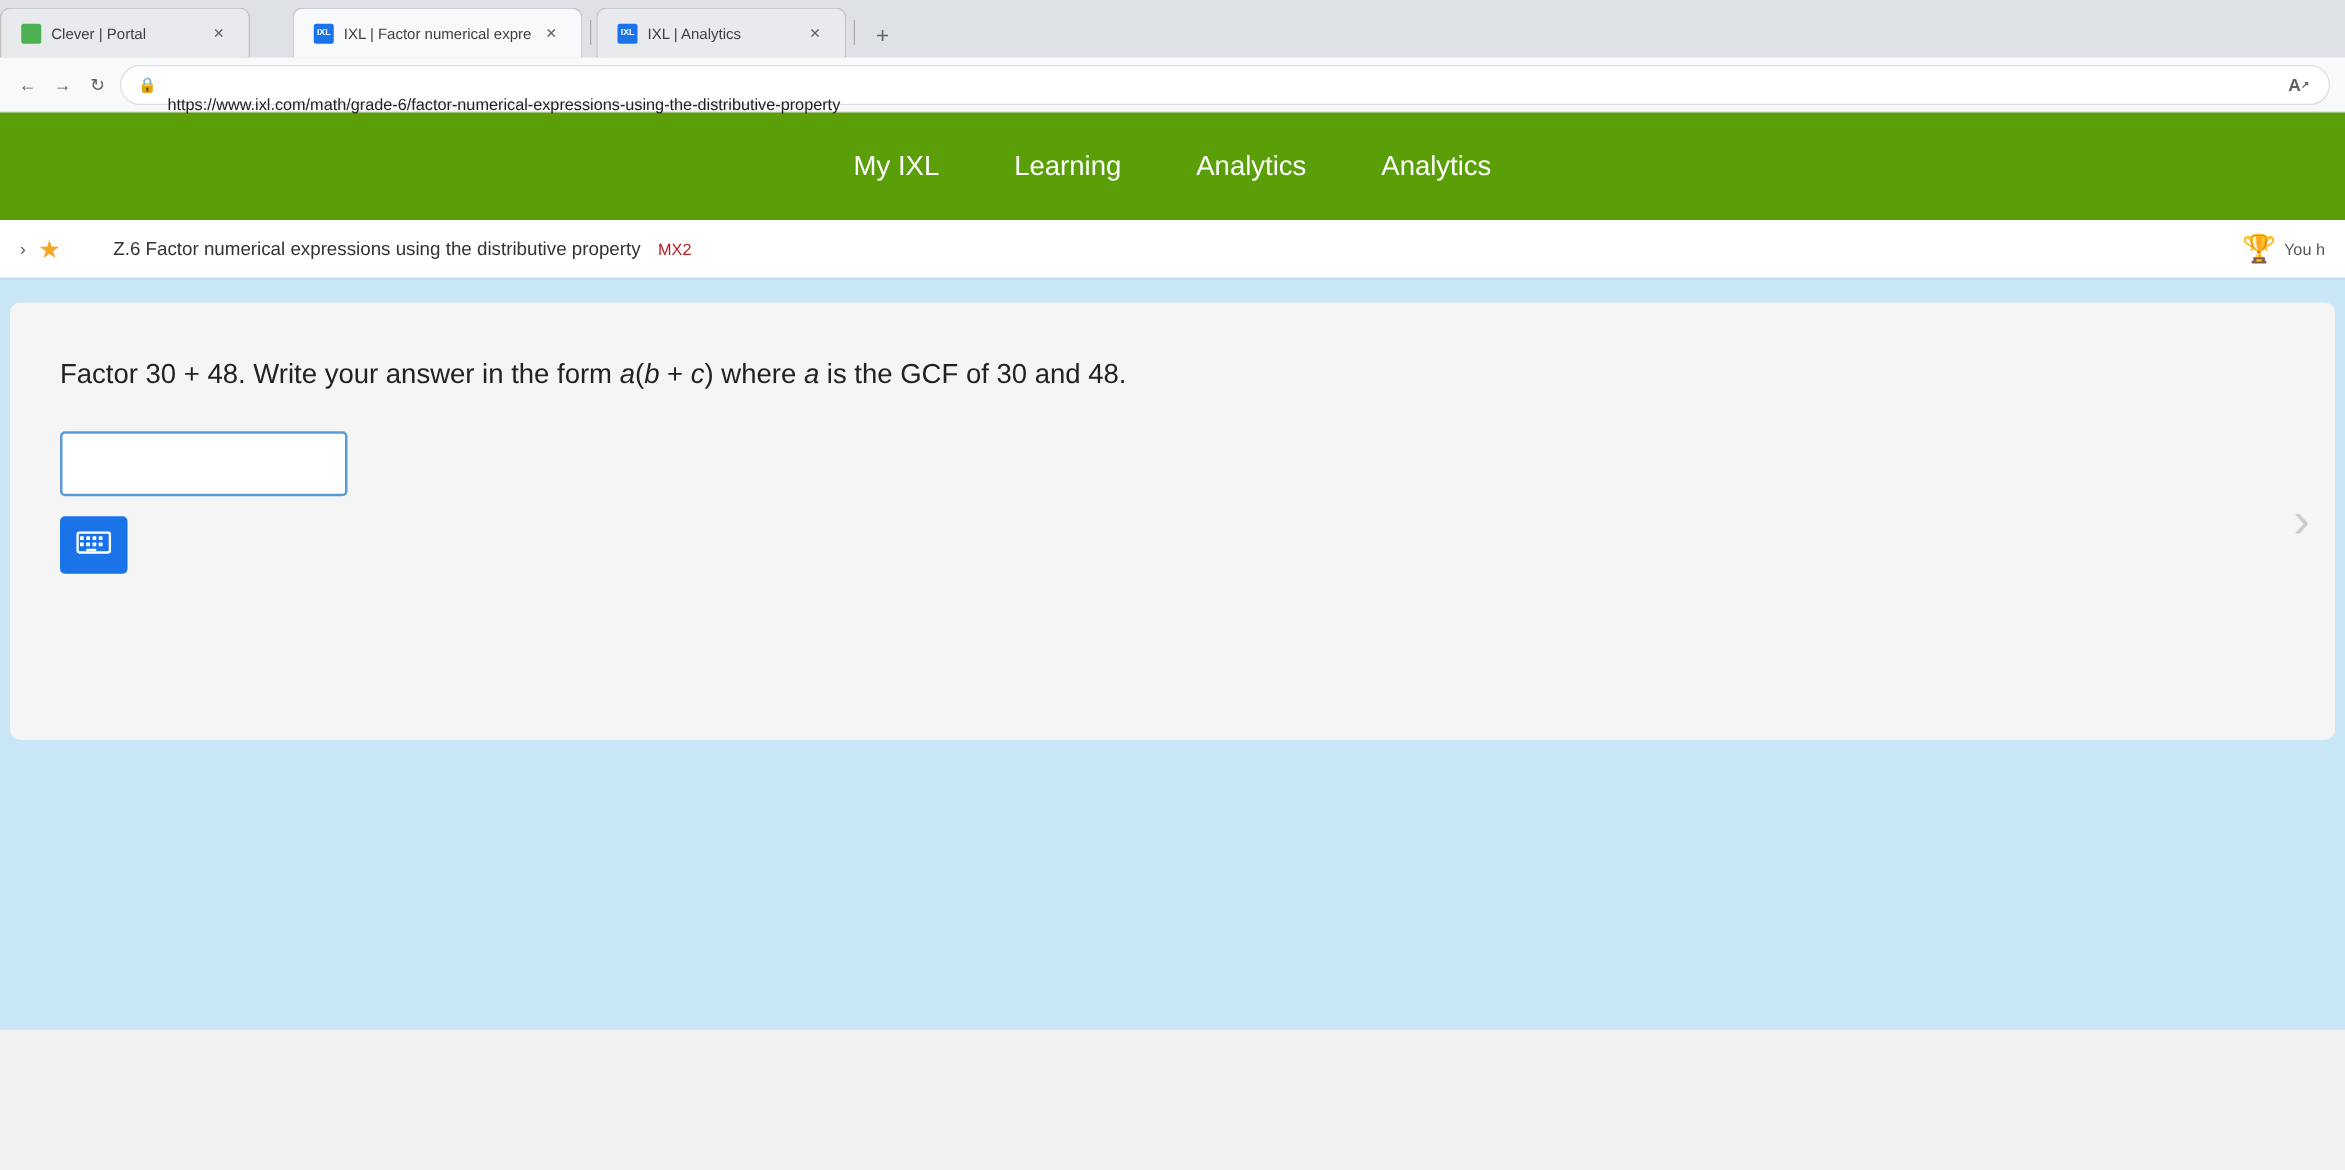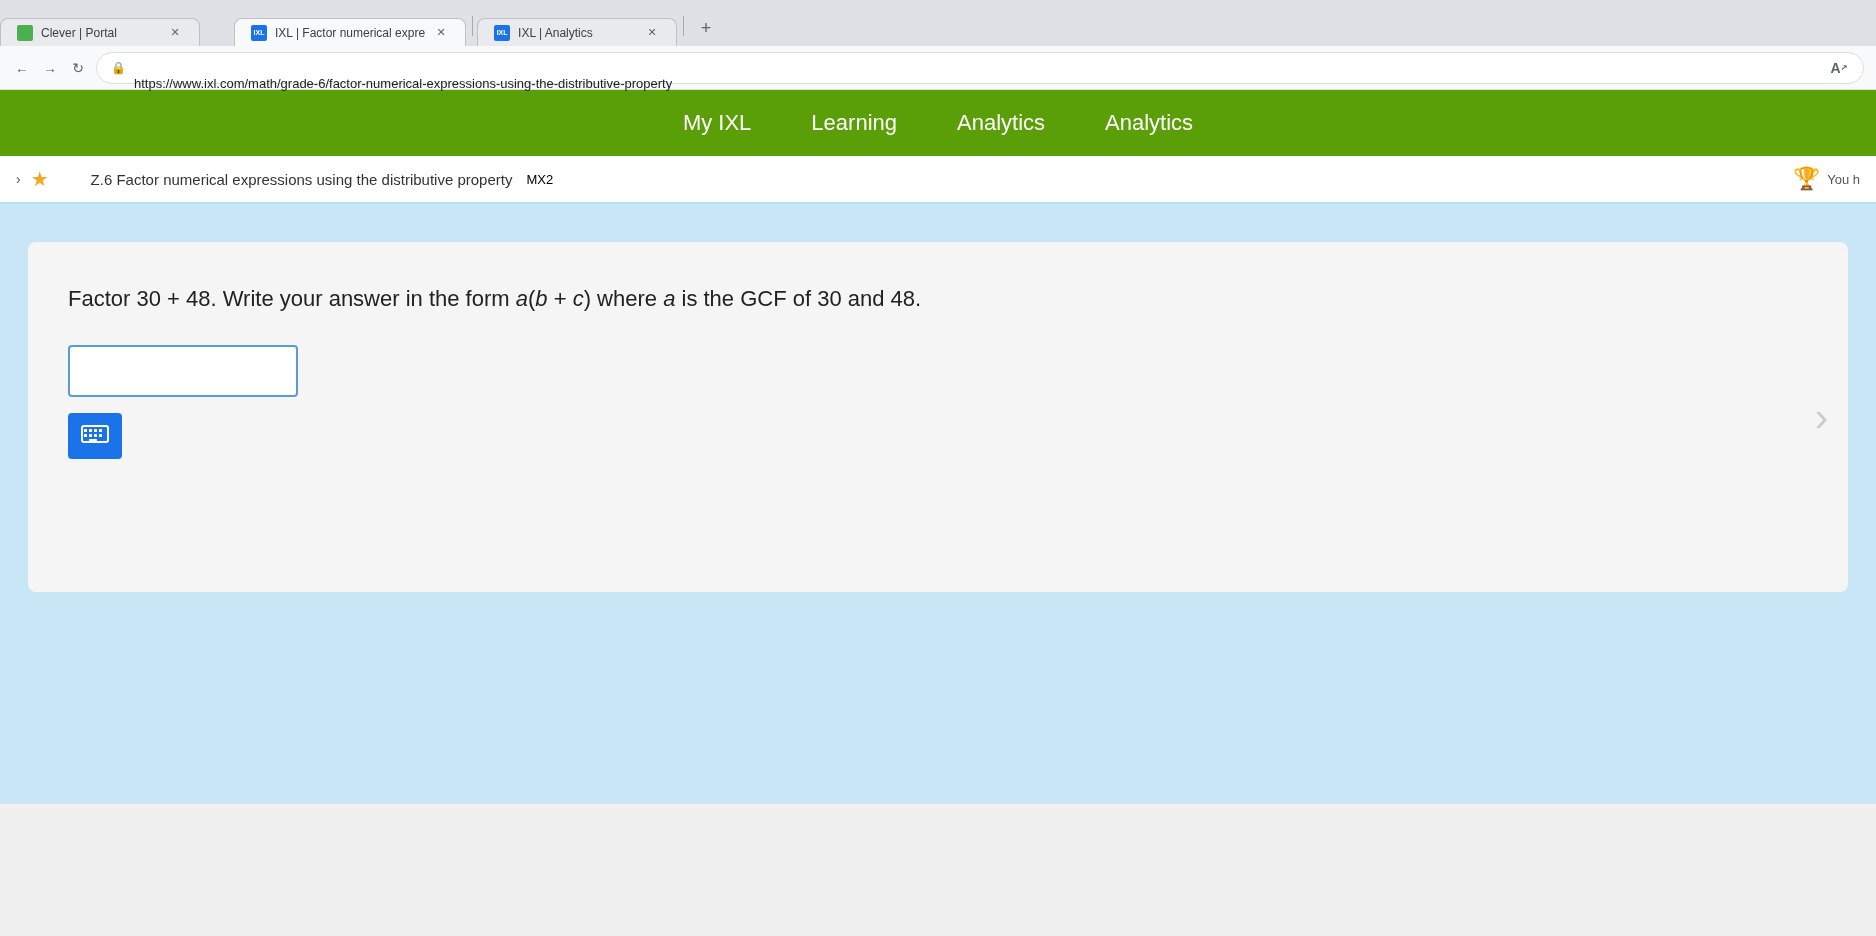--- a/index.html
+++ b/index.html
@@ -14,21 +14,21 @@
       align-items: flex-end;
       background: #dee1e6;
       padding-top: 6px;
       padding-left: 0;
       height: 46px;
     }
     .tab {
       display: flex;
       align-items: center;
       padding: 0 16px;
-      height: 28px;
+      height: 40px;
       border-radius: 8px 8px 0 0;
       font-size: 13px;
       color: #3c4043;
       background: #e8eaed;
       border: 1px solid #c0c0c0;
       border-bottom: none;
       min-width: 200px;
       max-width: 240px;
       margin-right: 2px;
       position: relative;
@@ -120,21 +120,21 @@
       cursor: pointer;
     }
 
     
     .ixl-nav {
       background: #5a9e08;
       display: flex;
       align-items: center;
       justify-content: center;
       gap: 52px;
-      height: 66px;
+      height: 86px;
     }
     .ixl-nav-item {
       color: white;
       font-size: 22px;
       font-weight: 400;
       cursor: pointer;
       padding: 8px 4px;
       position: relative;
     }
     .ixl-nav-item.active::after {
@@ -170,41 +170,41 @@
       font-size: 20px;
     }
     .breadcrumb-text {
       font-size: 15px;
       color: #333;
       font-weight: 400;
       margin-left: 32px;
     }
     .breadcrumb-code {
       font-size: 13px;
-      color: #000000;
+      color: #b91c1c;
       margin-left: 4px;
     }
     .breadcrumb-right {
       margin-left: auto;
       display: flex;
       align-items: center;
       gap: 6px;
       color: #555;
       font-size: 13px;
     }
     .trophy-icon {
       color: #1a73e8;
       font-size: 22px;
     }
 
     
     .content-area {
       background: #c8e6f5;
       min-height: 600px;
-      padding: 28px;
+      padding: 8px;
     }
     .question-card {
       background: #f5f5f5;
       border-radius: 8px;
       padding: 40px 40px 50px 40px;
       margin: 10px 0;
       min-height: 350px;
       position: relative;
     }
     .question-text {

